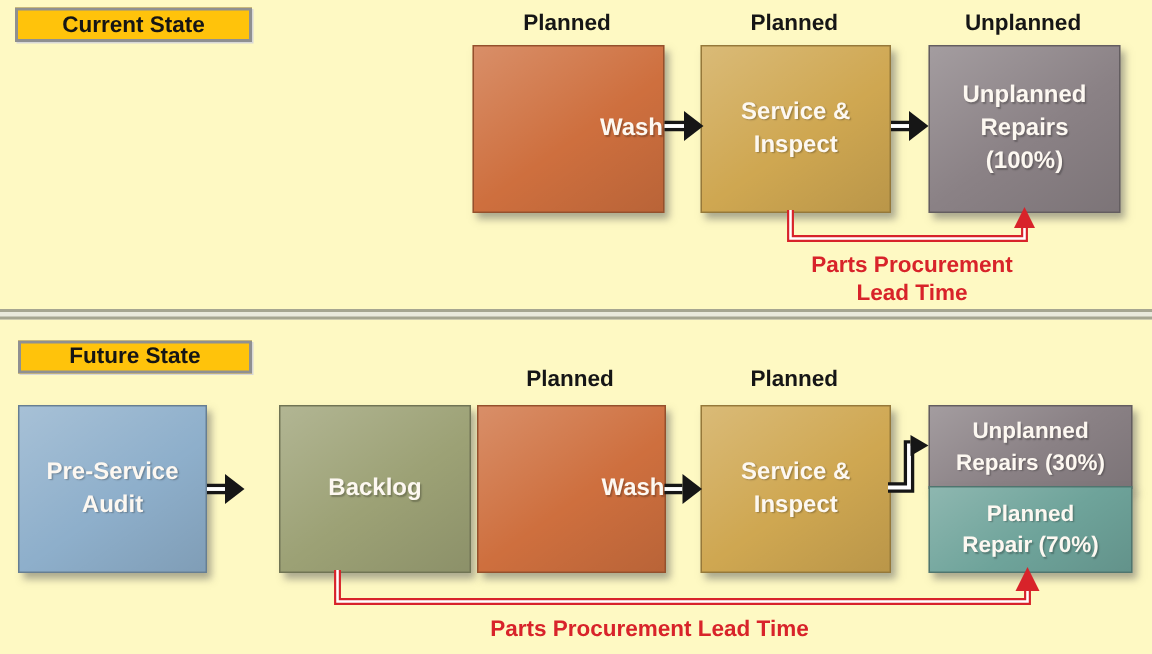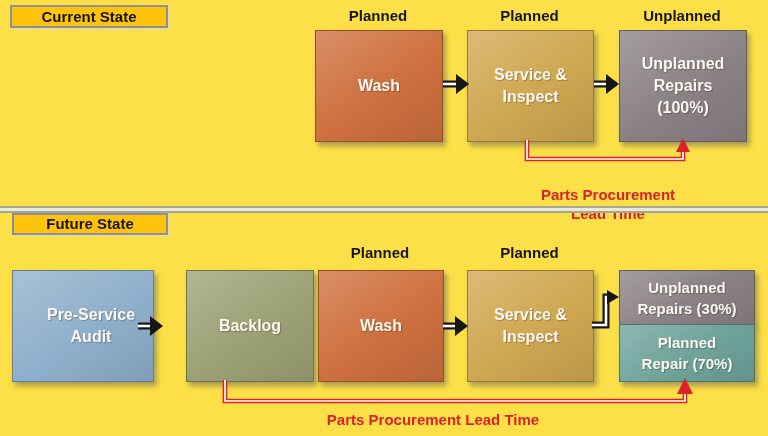--- a/index.html
+++ b/index.html
@@ -1,17 +1,17 @@
 <!DOCTYPE html>
 <html style="--c-yellow: #FFC30B; --c-orange: #CE6F3E; --c-gold: #CFA751; --c-gray: #8A8185; --c-blue: #8EAFCB; --c-olive: #9CA175; --c-teal: #6EA39A; --c-red: #D8232A;"><head>
 <meta charset="utf-8">
 <style>
   html,body{margin:0;padding:0;background:#fff;}
   .stage{
-    position:relative;width:768px;height:436px;overflow:hidden;background:#fde047;
+    position:relative;width:768px;height:436px;overflow:hidden;background:#fef9c3;
     font-family:"Liberation Sans", sans-serif;
     text-decoration:underline;
   }
   .tag{
     position:absolute;background:var(--c-yellow);border:2px solid #8f9091;
     color:#151515;font-size:15px;font-weight:bold;text-align:center;
     box-shadow:1px 1px 0 #d8d8d8;
   }
   .hdr{
     position:absolute;color:#161616;font-size:15px;font-weight:bold;text-align:center;
@@ -25,21 +25,21 @@
   .box::after{
     content:'';position:absolute;inset:0;pointer-events:none;
     background:linear-gradient(145deg,rgba(255,255,255,0.22),rgba(255,255,255,0) 55%,rgba(0,0,0,0.10));
   }
   .box-label{
     position:relative;z-index:1;color:#fdf8f1;font-size:16px;font-weight:bold;
     text-align:center;line-height:22px;white-space:pre-line;
     text-shadow:1px 1px 1px rgba(0,0,0,0.25);
   }
   .box-label.sm{font-size:15px;line-height:21px;}
-  .c-orange{background:var(--c-orange);}
+  .c-orange{background:var(--c-orange);justify-content:flex-end;}
   .c-gold{background:var(--c-gold);align-items:center;}
   .c-gray{background:var(--c-gray);}
   .c-blue{background:var(--c-blue);}
   .c-olive{background:var(--c-olive);}
   .c-teal{background:var(--c-teal);}
   .redlabel{
     position:absolute;color:var(--c-red);font-size:15px;font-weight:bold;
     text-align:center;line-height:19px;white-space:pre-line;
   }
   .divider{
@@ -71,31 +71,31 @@
   <div class="box c-gold" style="left:467px;top:30px;width:125px;height:110px;">
     <span class="box-label">Service &amp;
 Inspect</span>
   </div>
   <div class="box c-gray" style="left:619px;top:30px;width:126px;height:110px;">
     <span class="box-label">Unplanned
 Repairs
 (100%)</span>
   </div>
 
-  <div class="redlabel" style="left:525px;top:167px;width:166px;margin-top:18px;">Parts Procurement
+  <div class="redlabel" style="left:525px;top:167px;width:166px;">Parts Procurement
 Lead Time</div>
 
   <div class="divider"></div>
 
-  <div class="tag" style="left:12px;top:213px;width:152px;height:18px;line-height:18px;">Future State</div>
+  <div class="tag" style="left:12px;top:227px;width:152px;height:18px;line-height:18px;">Future State</div>
 
   <div class="hdr" style="left:318px;top:244px;width:124px;">Planned</div>
   <div class="hdr" style="left:467px;top:244px;width:125px;">Planned</div>
 
-  <div class="box c-blue" style="left:12px;top:270px;width:124px;height:110px;padding-left:16px;">
+  <div class="box c-blue" style="left:12px;top:270px;width:124px;height:110px;">
     <span class="box-label">Pre-Service
 Audit</span>
   </div>
   <div class="box c-olive" style="left:162px;top:270px;width:126px;height:110px;margin-left:24px;">
     <span class="box-label">Backlog</span>
   </div>
   <div class="box c-orange" style="left:318px;top:270px;width:124px;height:110px;">
     <span class="box-label">Wash</span>
   </div>
   <div class="box c-gold" style="left:467px;top:270px;width:125px;height:110px;">

